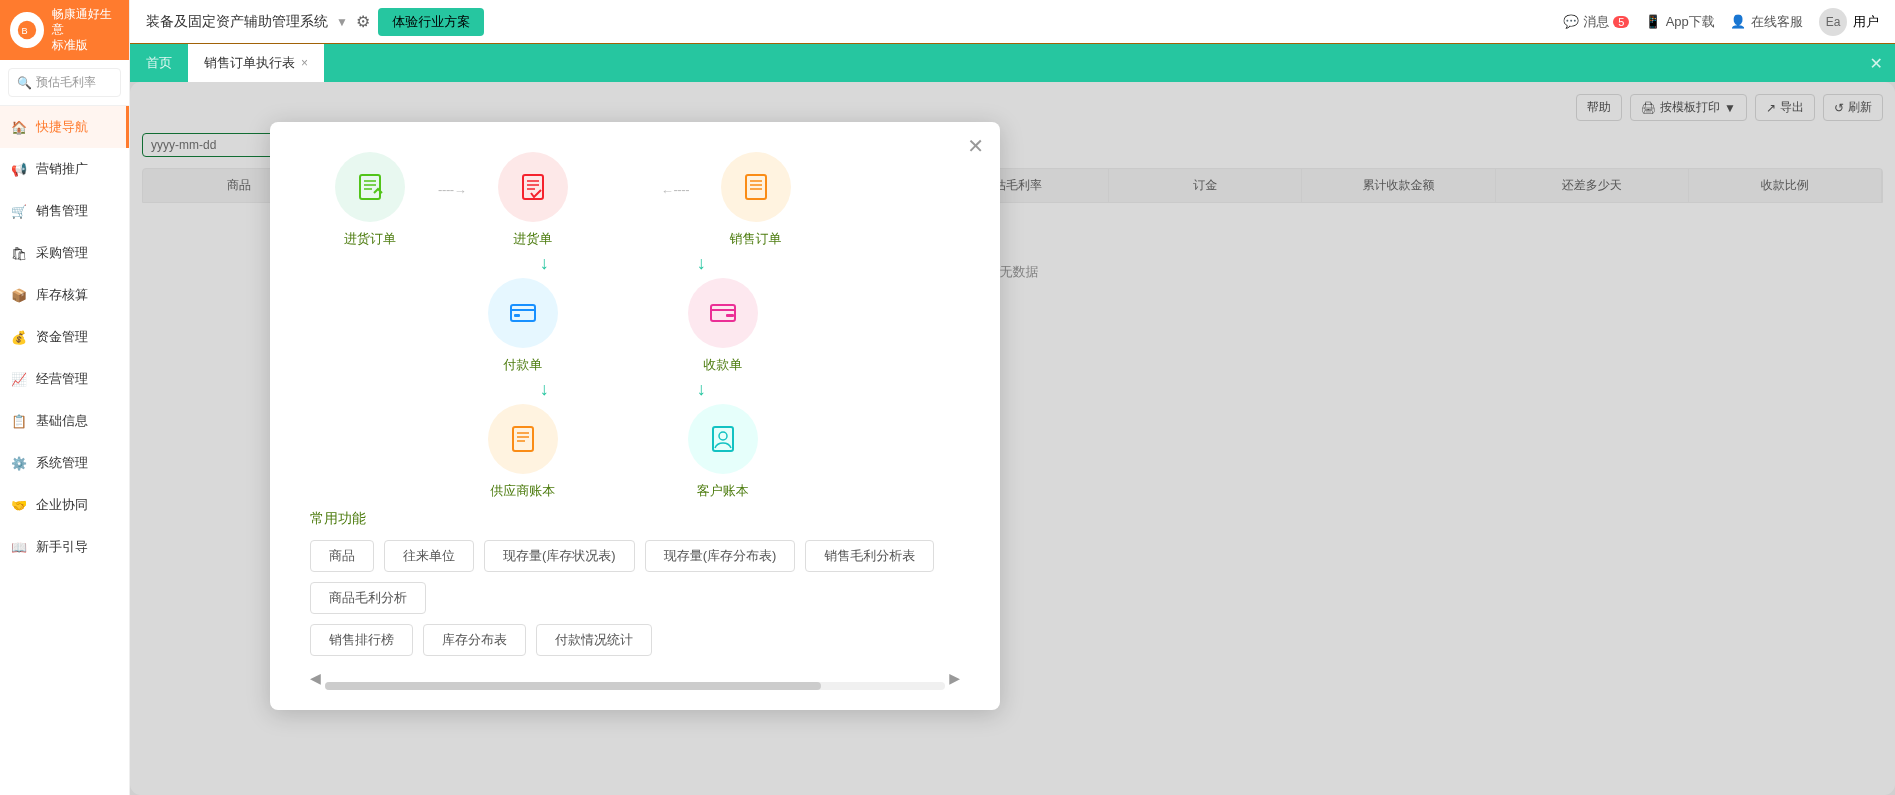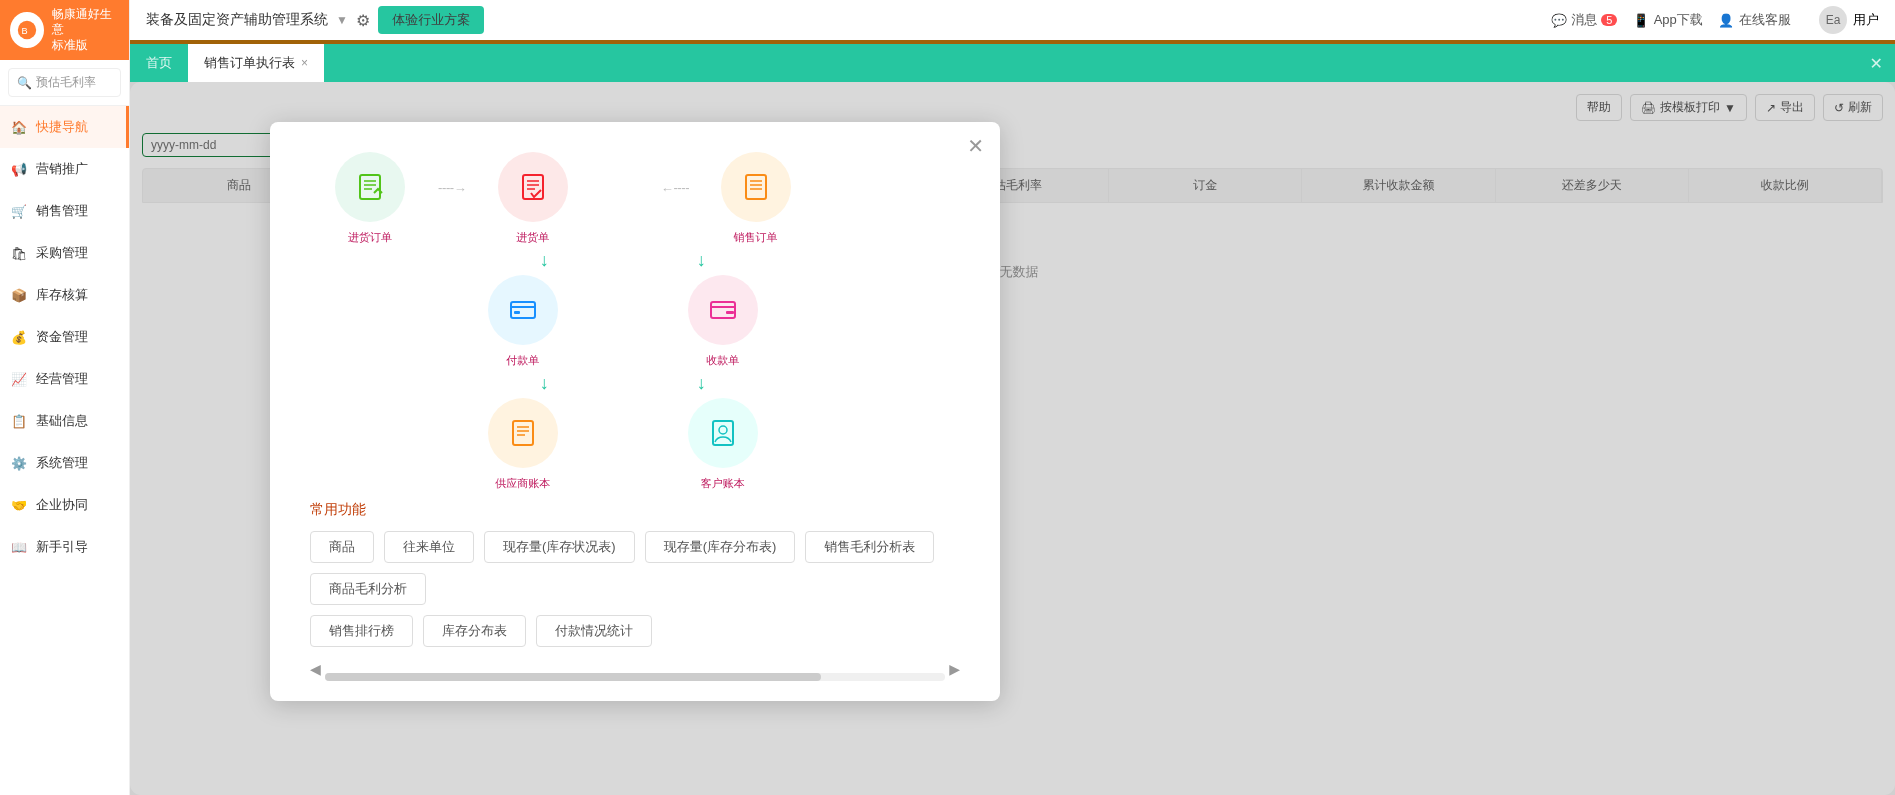--- a/index.html
+++ b/index.html
@@ -18,25 +18,25 @@
     .sidebar-search-btn { width: 100%; background: #fff; border: 1px solid #eee; border-radius: 4px; padding: 5px 8px; color: #999; font-size: 12px; cursor: pointer; display: flex; align-items: center; gap: 4px; }
     .sidebar-nav { flex: 1; overflow-y: auto; }
     .sidebar-item { padding: 12px 10px; display: flex; align-items: center; gap: 8px; cursor: pointer; color: #333; font-size: 13px; }
     .sidebar-item.active { background: #fff5f0; border-right: 3px solid #ff7b2e; color: #ff7b2e; }
     .sidebar-item-icon { width: 18px; height: 18px; display: flex; align-items: center; justify-content: center; }
 
     
     .main { flex: 1; display: flex; flex-direction: column; overflow: hidden; }
 
     
-    .topbar { height: 44px; background: #fff; border-bottom: 4px solid #a16207; display: flex; align-items: center; padding: 0 16px; gap: 12px; }
+    .topbar { height: 44px; background: #fff; border-bottom: 1px solid #a16207; display: flex; align-items: center; padding: 0 16px; gap: 12px; }
     .topbar-actions { display: flex; align-items: center; gap: 16px; }
     .topbar-action { display: flex; align-items: center; gap: 4px; color: #555; cursor: pointer; font-size: 13px; }
     .badge { background: #ff4d4f; color: #fff; border-radius: 10px; padding: 0 5px; font-size: 11px; min-width: 16px; text-align: center; }
-    .topbar-user { display: flex; align-items: center; gap: 6px; cursor: pointer; margin-left: 12px; }
+    .topbar-user { display: flex; align-items: center; gap: 6px; cursor: pointer; }
     .avatar { width: 28px; height: 28px; background: #ddd; border-radius: 50%; display: flex; align-items: center; justify-content: center; font-size: 12px; color: #666; }
 
     
     .tabs { height: 38px; background: #26c6a0; display: flex; align-items: stretch; }
     .tab { padding: 16px 16px; display: flex; align-items: center; gap: 6px; cursor: pointer; font-size: 13px; color: rgba(255,255,255,0.85); }
     .tab.active { background: #fff; color: #333; }
     .tab-close { color: #999; font-size: 12px; cursor: pointer; }
     .tabs-spacer { flex: 1; }
     .tabs-close-btn { padding: 0 12px; display: flex; align-items: center; color: rgba(255,255,255,0.8); cursor: pointer; font-size: 16px; }
 
@@ -64,37 +64,37 @@
     .modal-close { position: absolute; top: 12px; right: 16px; font-size: 20px; color: #999; cursor: pointer; }
     .flow-node { display: flex; flex-direction: column; align-items: center; gap: 8px; width: 120px; }
     .flow-circle { width: 70px; height: 70px; border-radius: 50%; display: flex; align-items: center; justify-content: center; font-size: 26px; }
     .flow-circle.green { background: #e8f8f0; color: #52c41a; }
     .flow-circle.red { background: #fde8e8; color: #f5222d; }
     .flow-circle.purple { background: #f0ecff; color: #9c6fde; }
     .flow-circle.orange { background: #fff3e0; color: #fa8c16; }
     .flow-circle.blue { background: #e6f7ff; color: #1890ff; }
     .flow-circle.pink { background: #fde8ef; color: #eb2f96; }
     .flow-circle.teal { background: #e6fffb; color: #13c2c2; }
-    .flow-label { font-size: 11px; color: #be185d; }
+    .flow-label { font-size: 13px; color: #4d7c0f; }
     .flow-arrow-v { height: 30px; display: flex; align-items: center; justify-content: center; color: #26c6a0; font-size: 18px; }
 
     
     .common-functions { margin-top: 10px; }
-    .common-functions-title { font-size: 14px; color: #c2410c; margin-bottom: 12px; font-weight: 500; }
+    .common-functions-title { font-size: 14px; color: #4d7c0f; margin-bottom: 12px; font-weight: 500; }
     .func-row { display: flex; gap: 10px; margin-bottom: 10px; flex-wrap: wrap; }
     .func-btn { padding: 6px 18px; border: 1px solid #ddd; border-radius: 4px; background: #fff; cursor: pointer; color: #555; font-size: 13px; white-space: nowrap; }
 
     
     .modal-scrollbar { margin-top: 16px; height: 8px; background: #f0f0f0; border-radius: 4px; position: relative; }
     .modal-scrollbar-thumb { position: absolute; left: 0; top: 0; width: 80%; height: 100%; background: #ccc; border-radius: 4px; }
     .modal-scroll-area { display: flex; align-items: center; gap: 4px; }
     .modal-scroll-arrow { color: #999; cursor: pointer; font-size: 14px; }
 
     
-    .express-btn { background: #26c6a0; color: #404040; border: none; border-radius: 4px; padding: 5px 14px; font-size: 13px; cursor: pointer; }
+    .express-btn { background: #26c6a0; color: #000000; border: none; border-radius: 4px; padding: 5px 14px; font-size: 13px; cursor: pointer; }
 
     .topbar-left { display: flex; align-items: center; gap: 8px; flex: 1; }
     .system-title { font-size: 14px; color: #333; }
     .dropdown-arrow { color: #999; font-size: 12px; }
     .settings-icon { color: #666; cursor: pointer; font-size: 16px; }
   </style>
 </head>
 <body>
 
 <div class="app-container">

